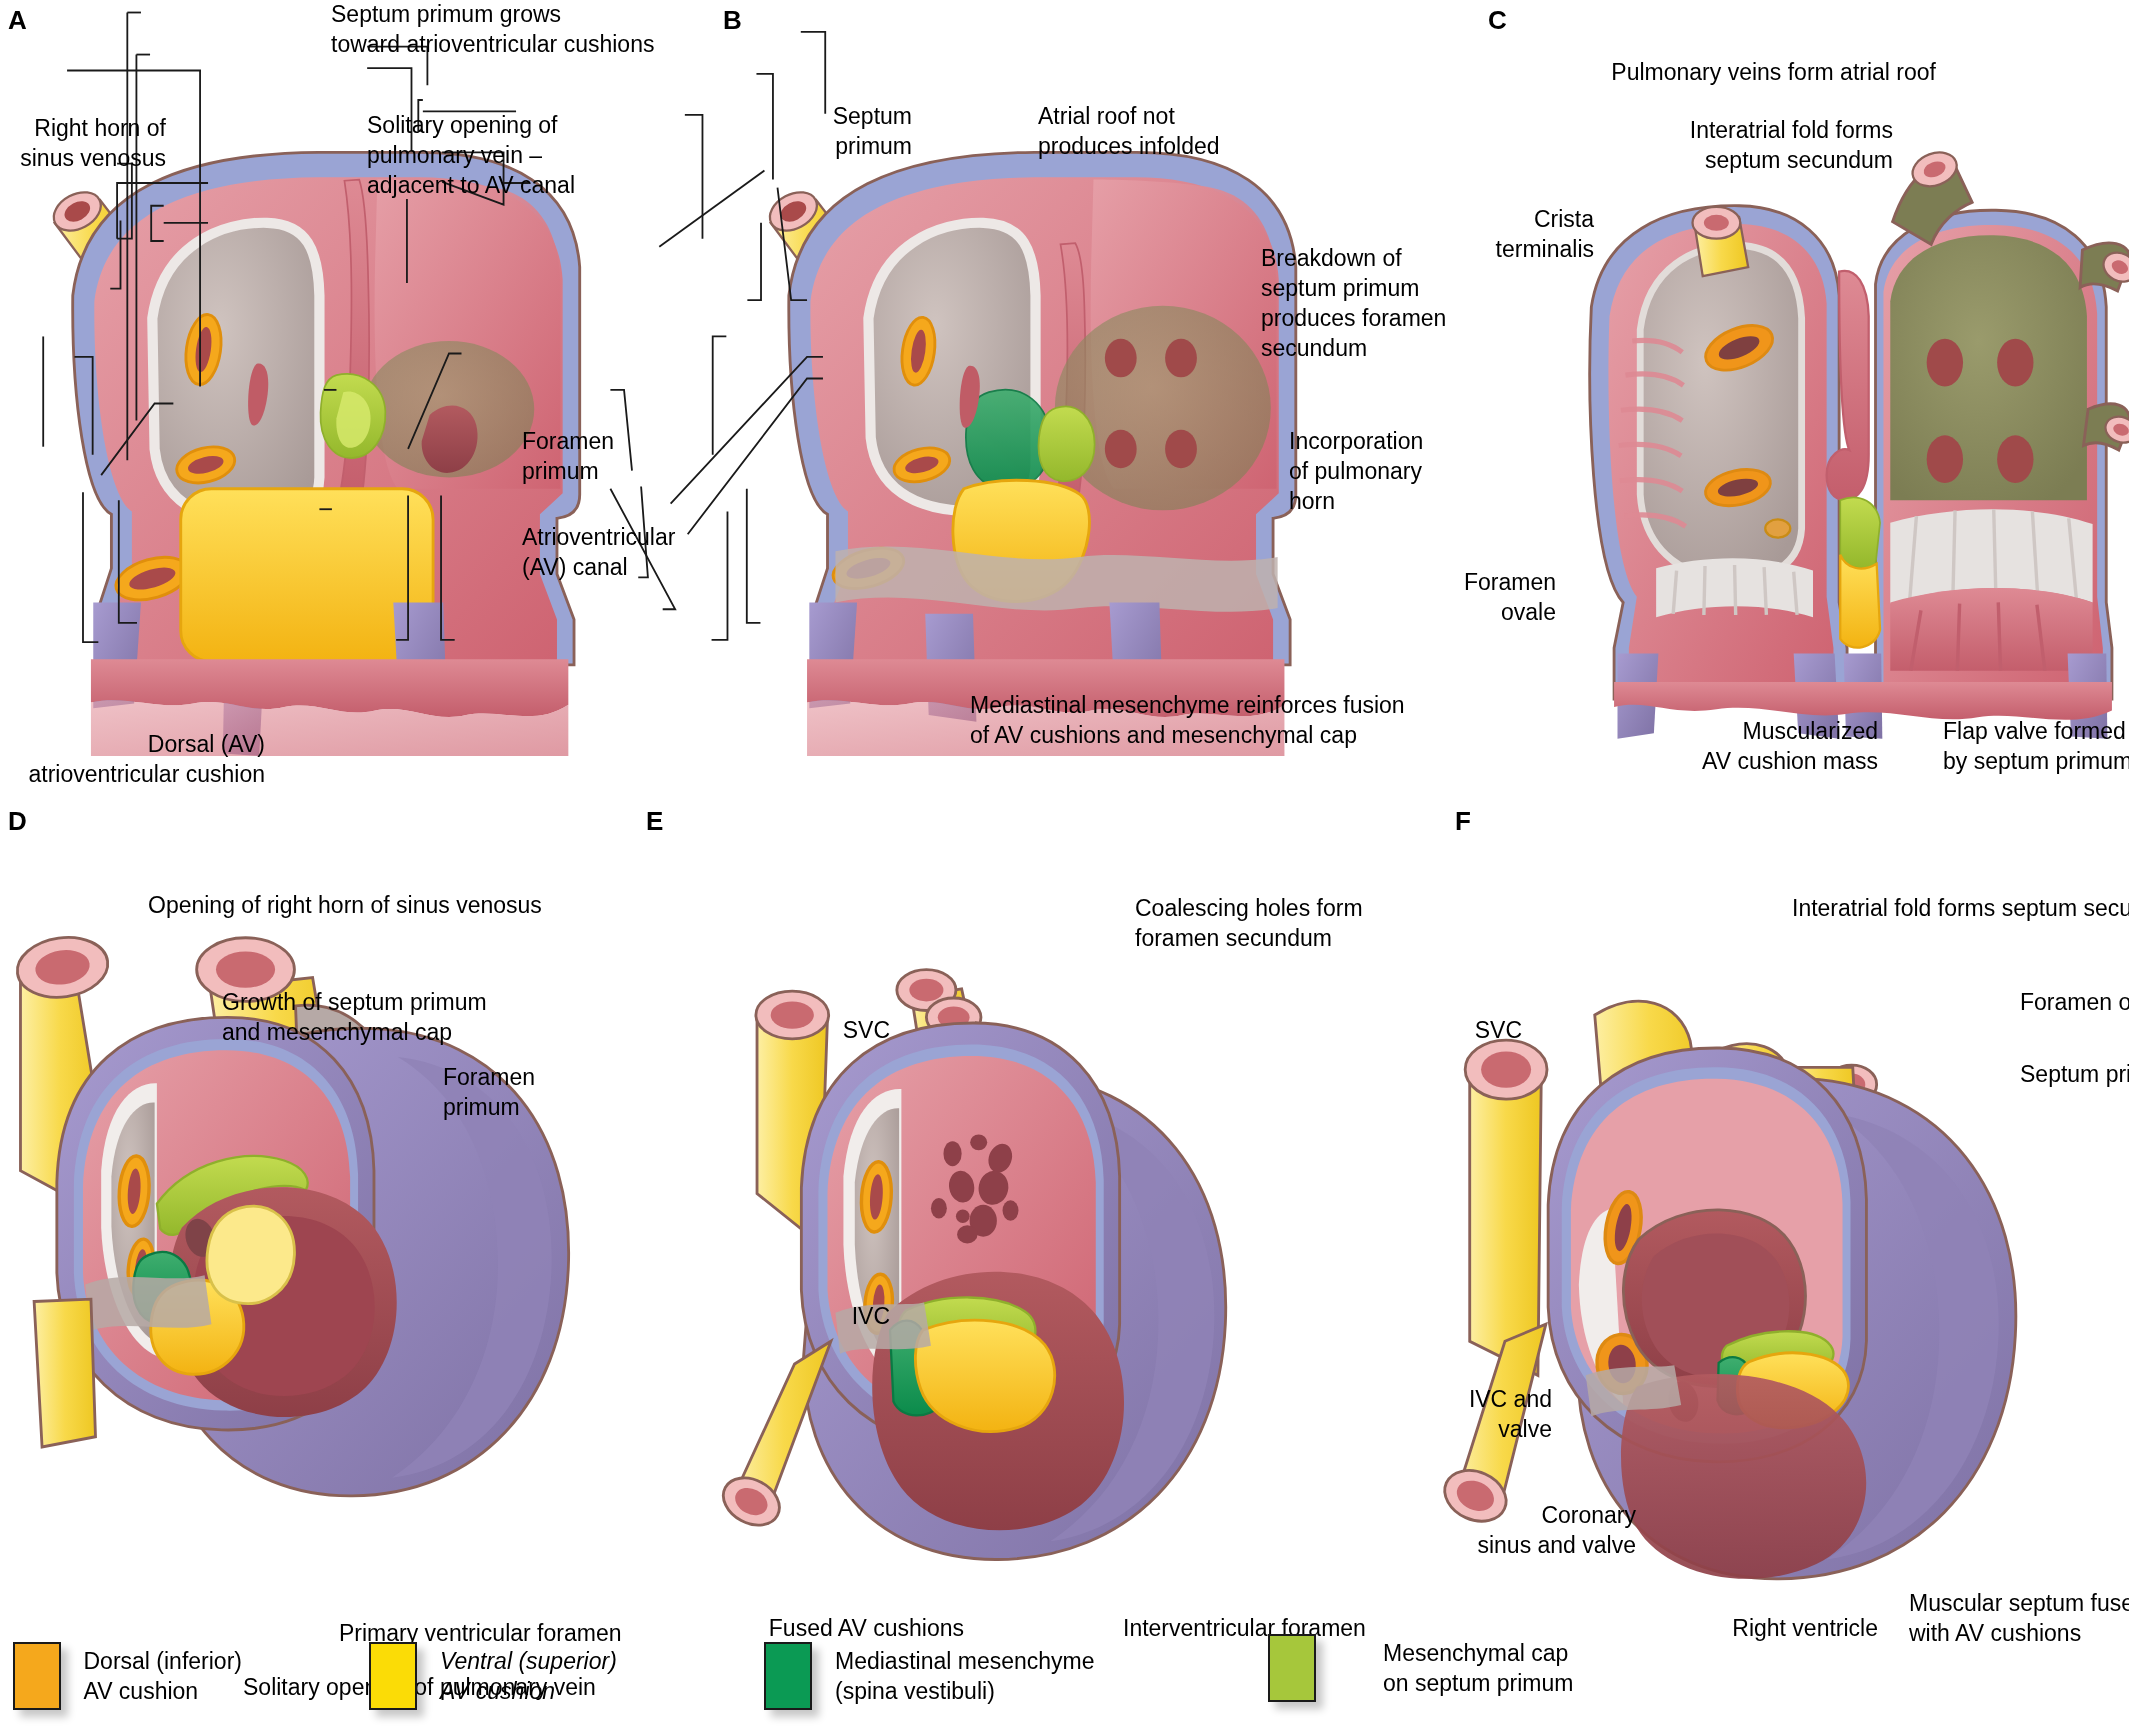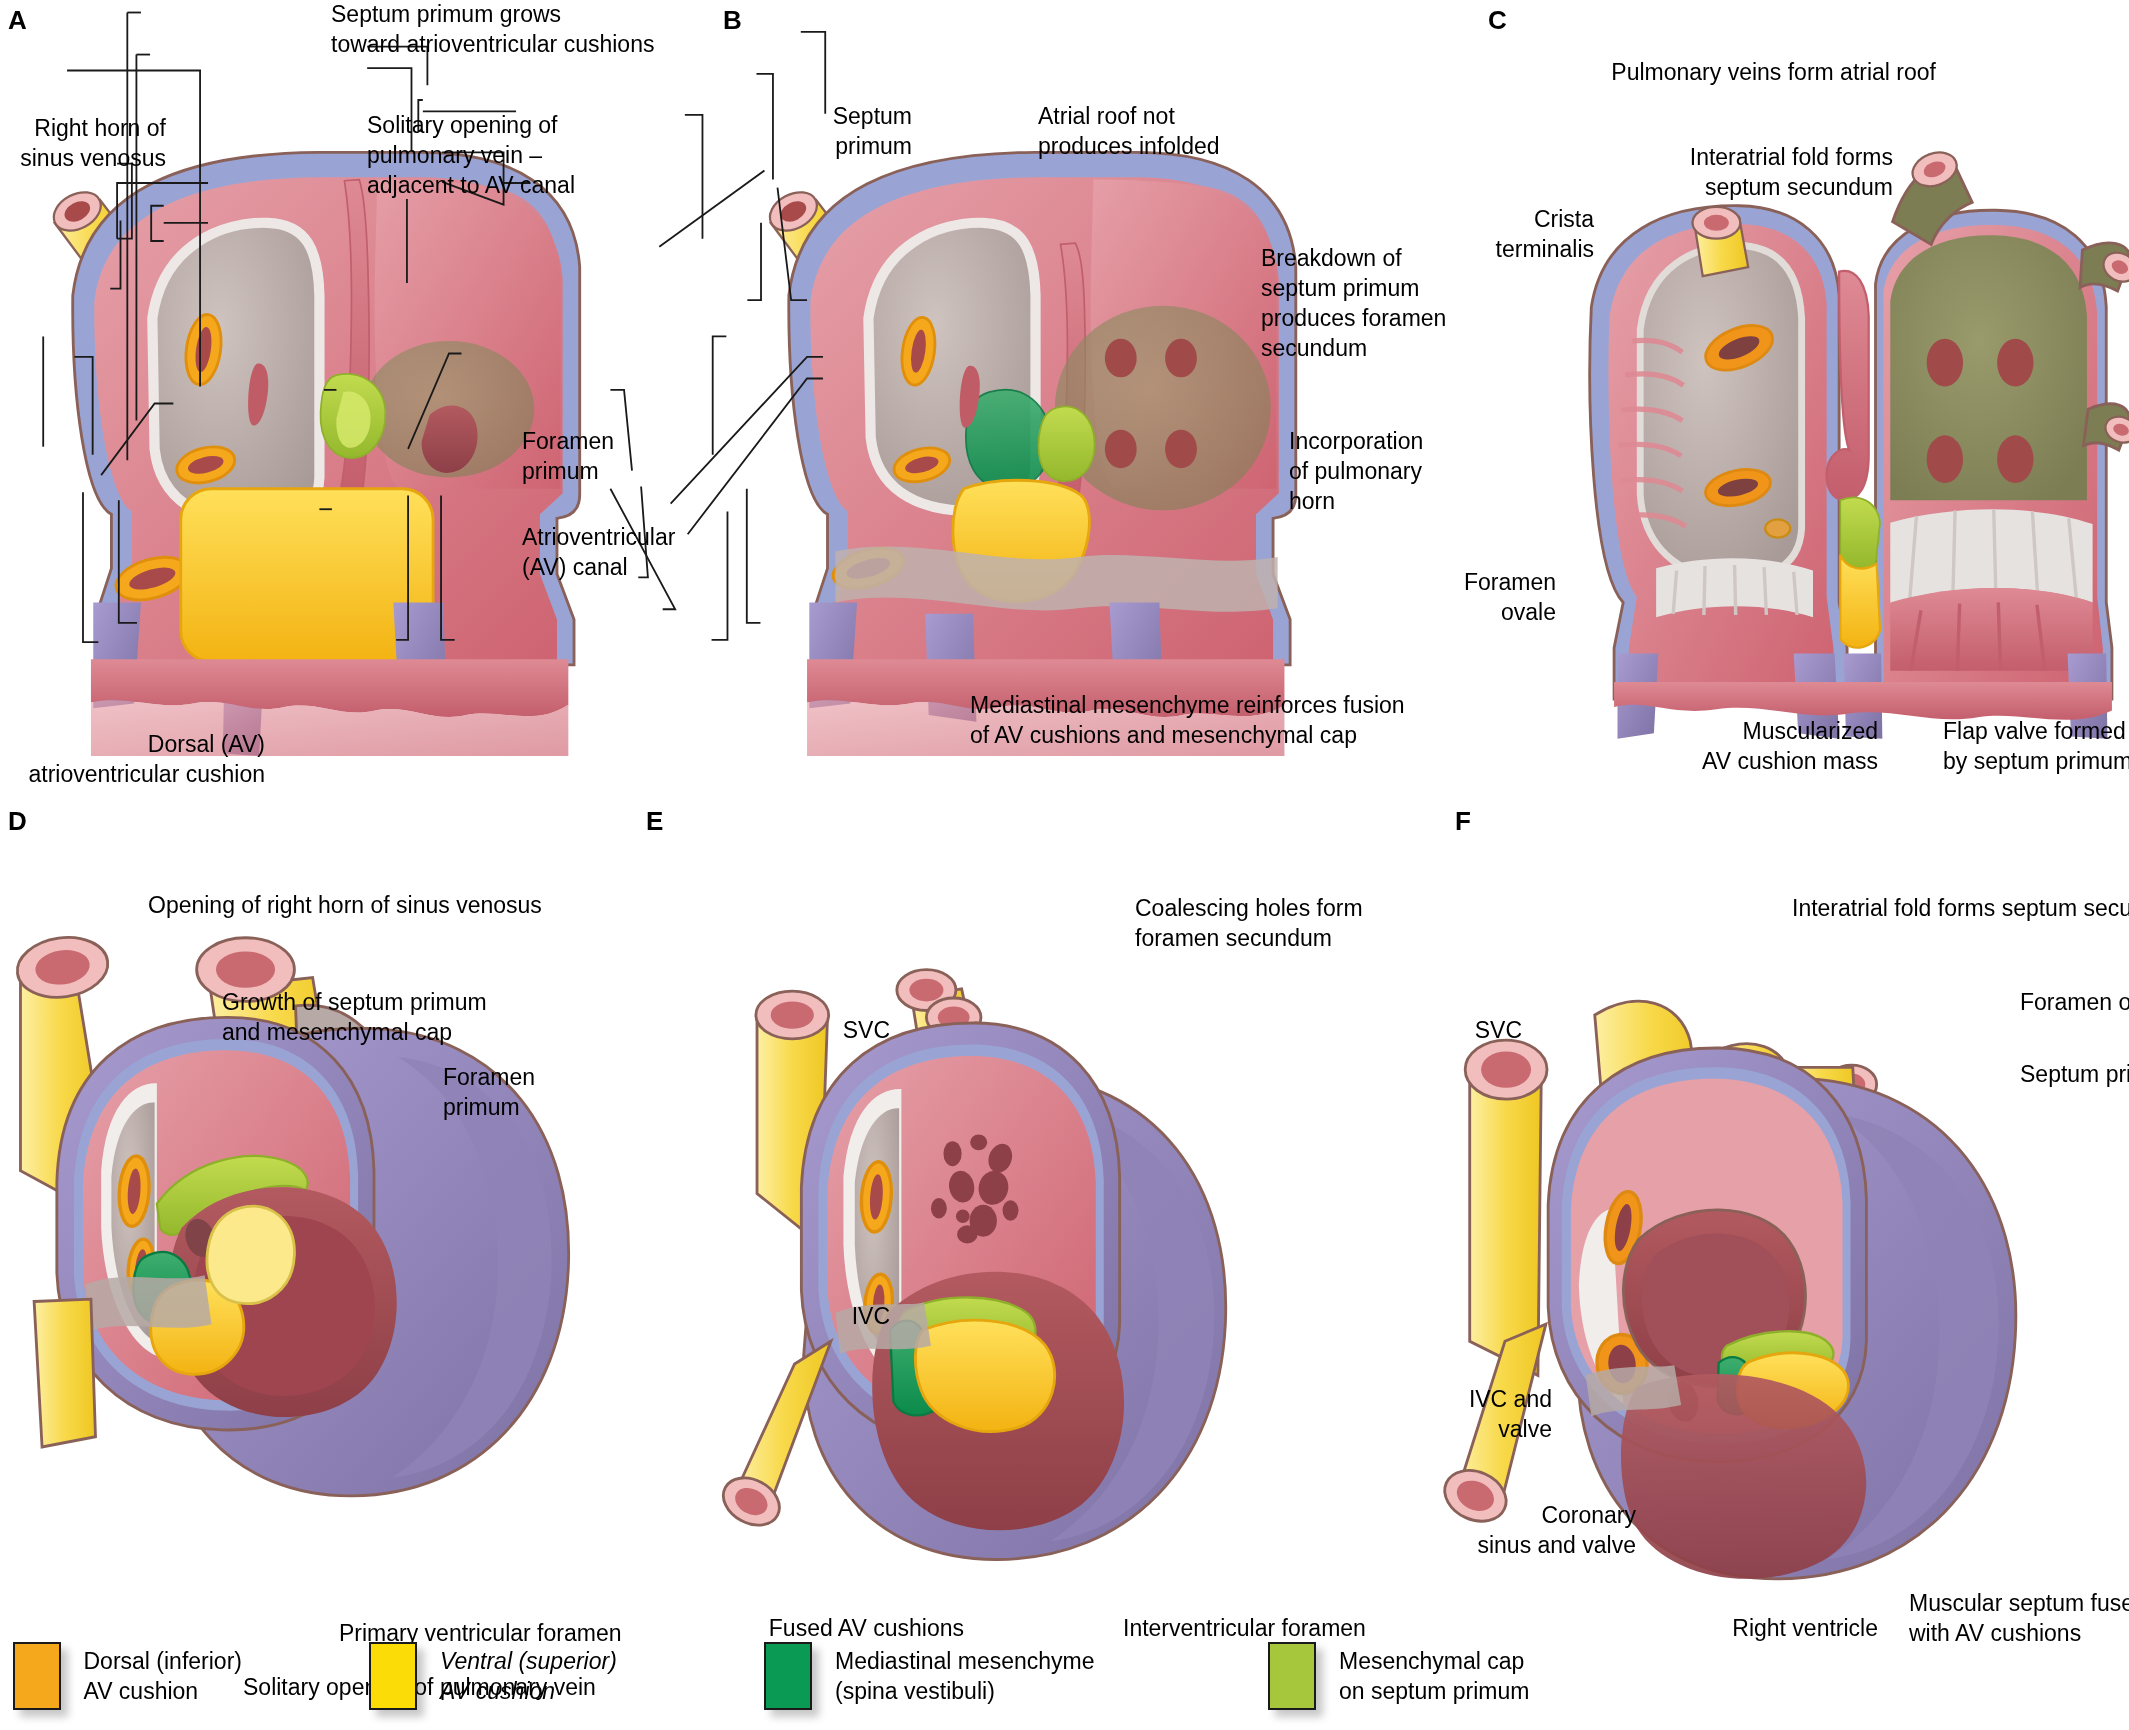--- a/index.html
+++ b/index.html
@@ -546,21 +546,21 @@
 septum primum
 produces foramen
 secundum</div>
 <div class="lbl" style="left:1289px;top:427px;">Incorporation
 of pulmonary
 horn</div>
 <div class="lbl r" style="left:1356px;top:58px;width:580px;">Pulmonary veins form atrial roof</div>
 
 <div class="lbl" style="left:970px;top:691px;">Mediastinal mesenchyme reinforces fusion
 of AV cushions and mesenchymal cap</div>
-<div class="lbl r" style="left:1356px;top:143px;width:537px;">Interatrial fold forms
+<div class="lbl r" style="left:1356px;top:116px;width:537px;">Interatrial fold forms
 septum secundum</div>
 <div class="lbl r" style="left:1356px;top:205px;width:238px;">Crista
 terminalis</div>
 <div class="lbl r" style="left:1356px;top:568px;width:200px;">Foramen
 ovale</div>
 <div class="lbl r" style="left:1356px;top:717px;width:522px;">Muscularized
 AV cushion mass</div>
 <div class="lbl" style="left:1943px;top:717px;">Flap valve formed
 by septum primum</div>
 
@@ -600,21 +600,21 @@
   <div class="lg-item" style="left:369px;top:16px;font-style:italic;">
     <div class="lg-sw" style="background:#FBDC06;"></div>
     <div class="lg-tx">Ventral (superior)
 AV cushion</div>
   </div>
   <div class="lg-item" style="left:764px;top:16px;">
     <div class="lg-sw" style="background:#0B9A54;"></div>
     <div class="lg-tx">Mediastinal mesenchyme
 (spina vestibuli)</div>
   </div>
-  <div class="lg-item" style="left:1268px;top:16px;">
+  <div class="lg-item" style="left:1268px;top:8px;gap:44px;">
     <div class="lg-sw" style="background:#A6C73B;"></div>
     <div class="lg-tx">Mesenchymal cap
 on septum primum</div>
   </div>
 </div>
 
 </div>
 
 
 </body></html>

